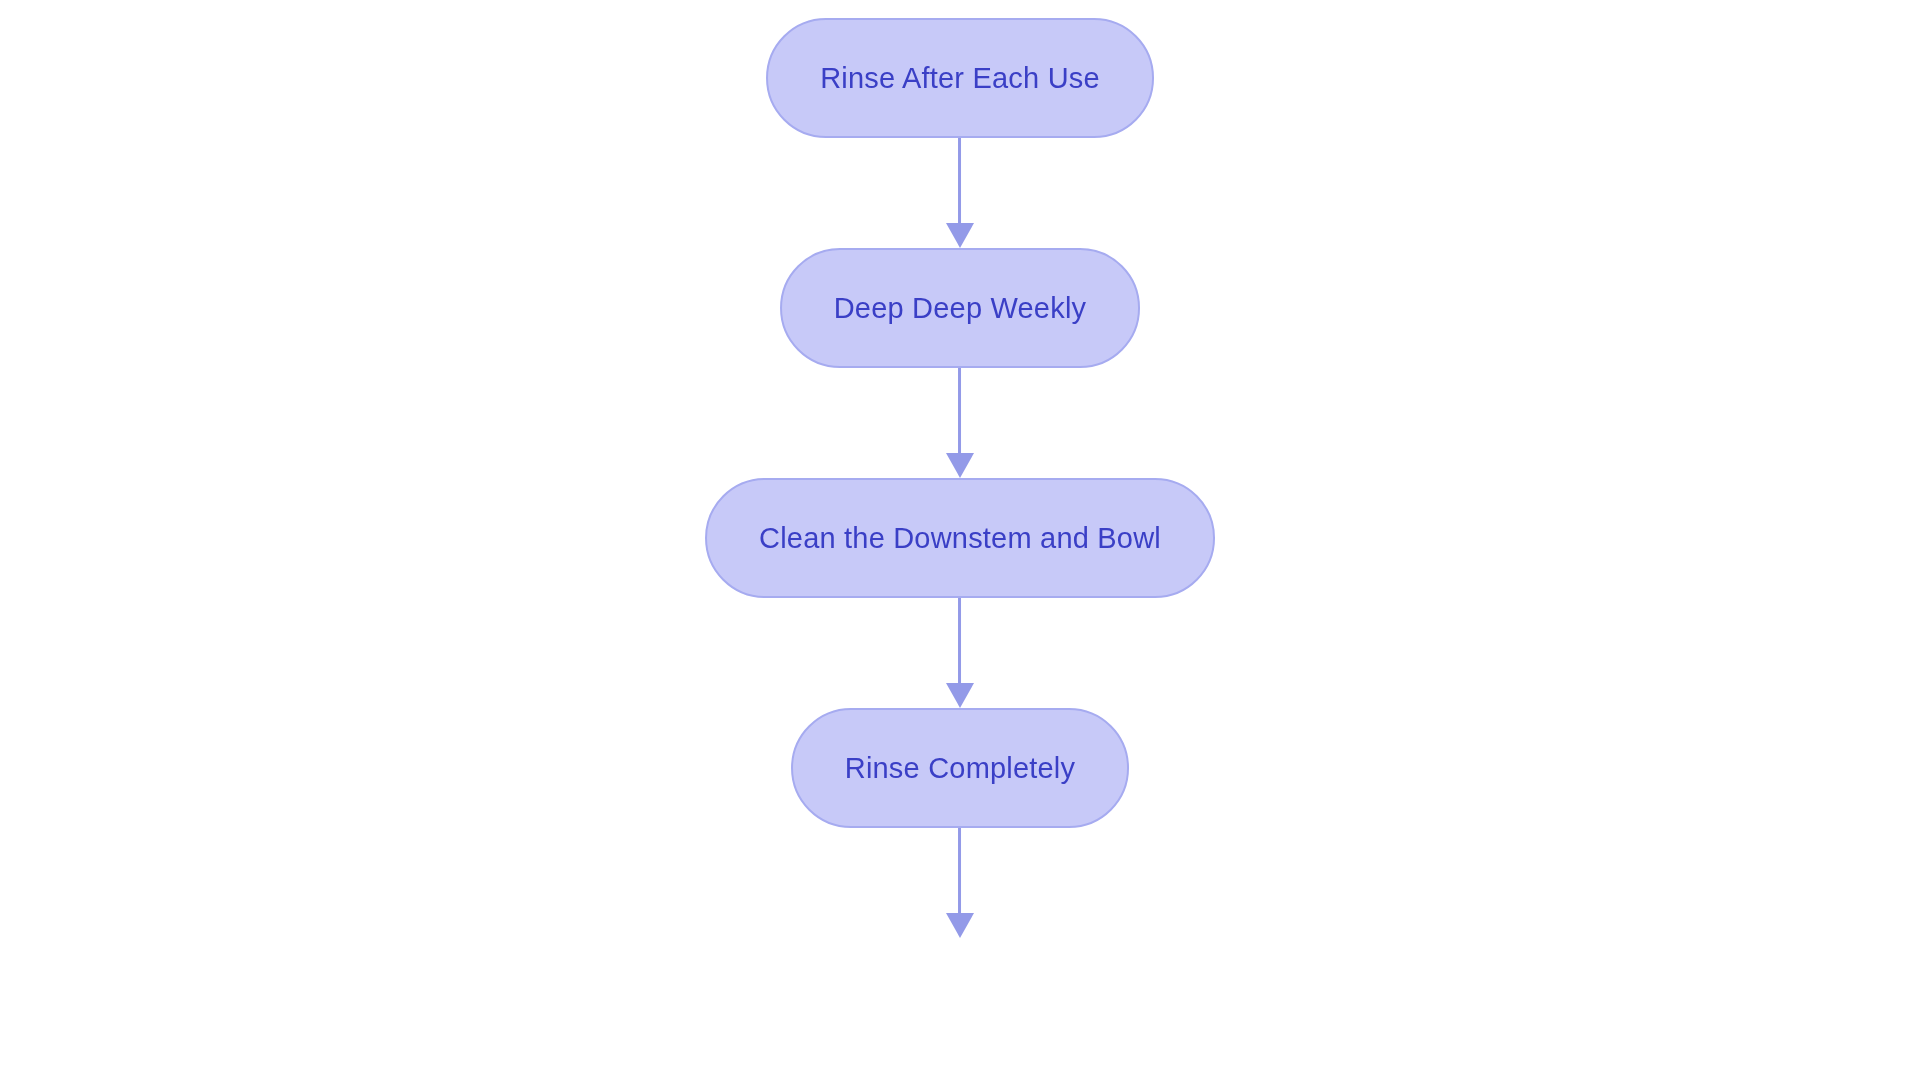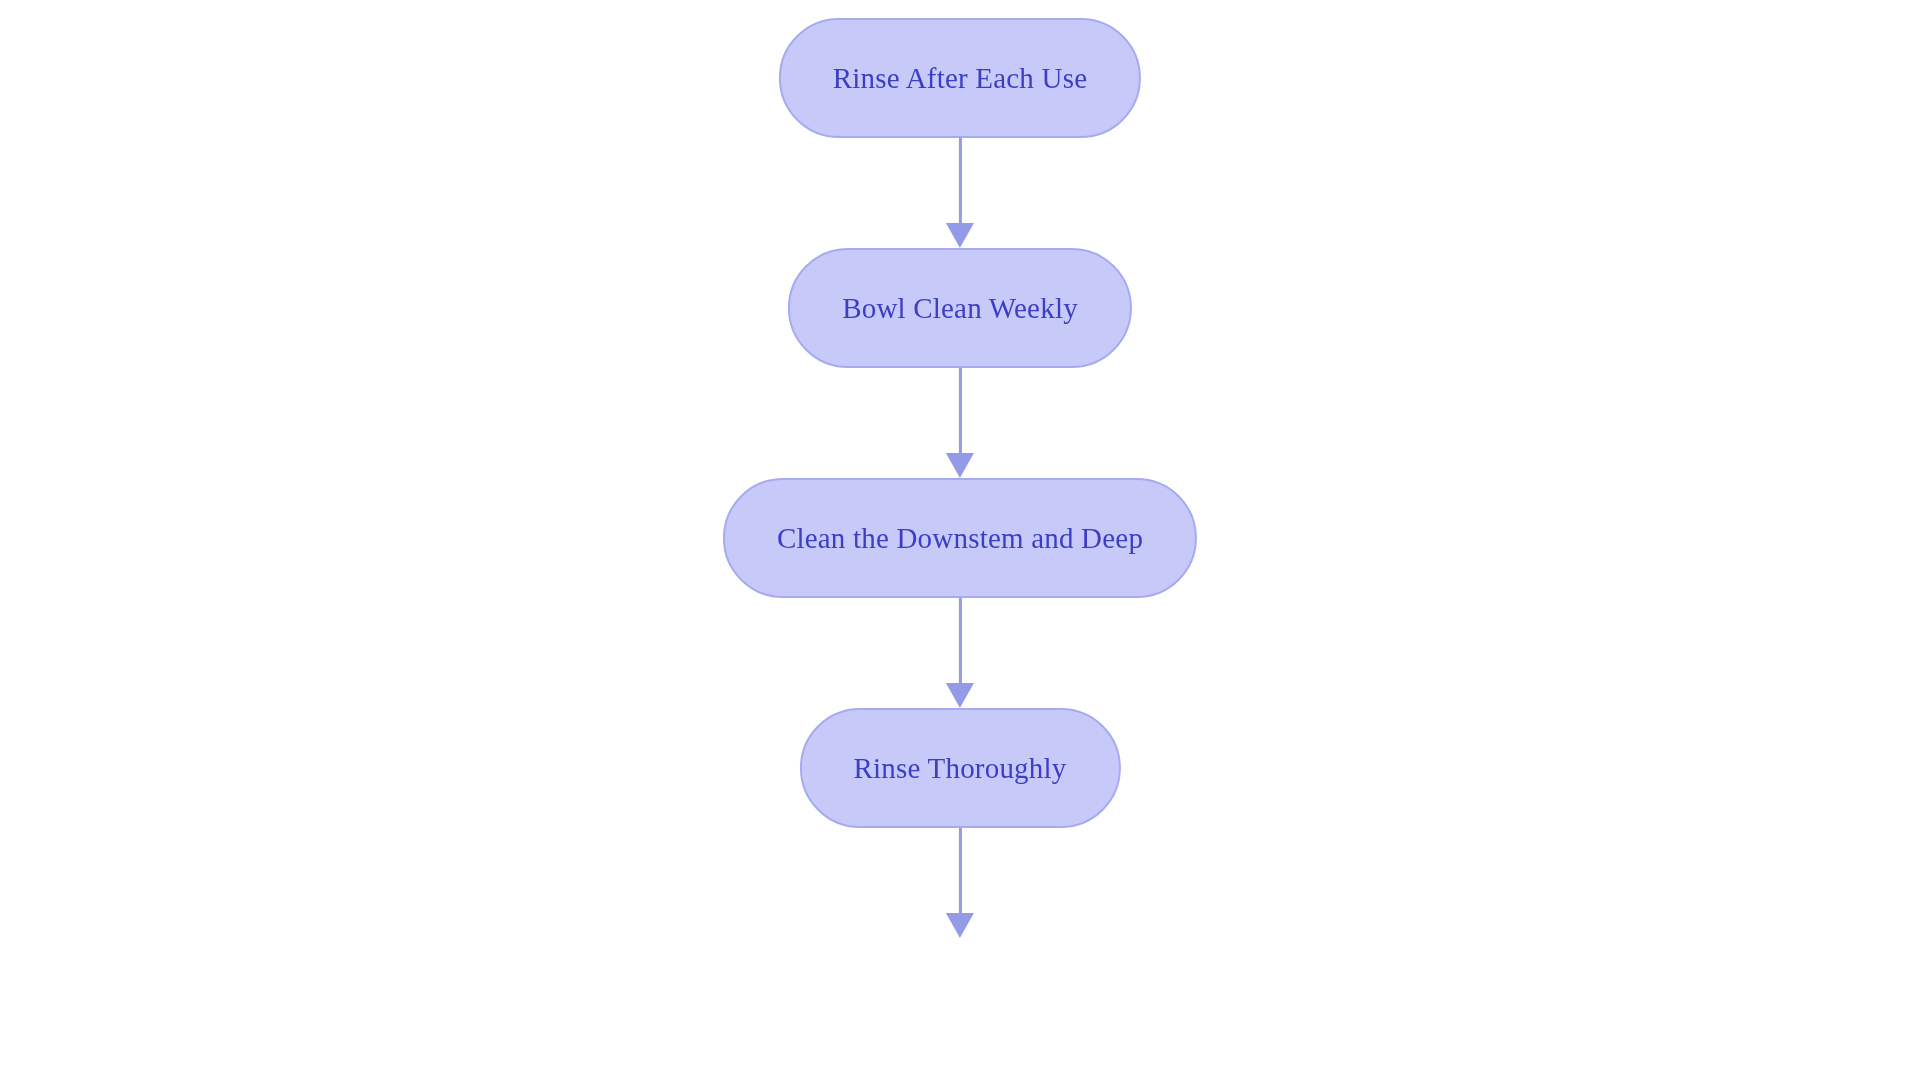--- a/index.html
+++ b/index.html
@@ -15,21 +15,20 @@
     height: 1083px;
     background: var(--background);
     font-family: "Liberation Sans", "DejaVu Sans", sans-serif;
     overflow: hidden;
   }
   .canvas {
     position: relative;
     width: 1920px;
     height: 760px;
     background: var(--background);
-    font-family: Liberation Serif, serif;
   }
   .flow-column {
     position: absolute;
     top: 18px;
     left: 50%;
     transform: translateX(-50%);
     display: flex;
     flex-direction: column;
     align-items: center;
   }
@@ -83,39 +82,39 @@
     <div class="node">
       <span>Rinse After Each Use</span>
     </div>
 
     <div class="edge">
       <div class="edge-line"></div>
       <div class="edge-head"></div>
     </div>
 
     <div class="node">
-      <span>Bowl Clean Weekly</span>
+      <span>Deep Deep Weekly</span>
     </div>
 
     <div class="edge">
       <div class="edge-line"></div>
       <div class="edge-head"></div>
     </div>
 
     <div class="node">
-      <span>Clean the Downstem and Deep</span>
+      <span>Clean the Downstem and Bowl</span>
     </div>
 
     <div class="edge">
       <div class="edge-line"></div>
       <div class="edge-head"></div>
     </div>
 
     <div class="node">
-      <span>Rinse Thoroughly</span>
+      <span>Rinse Completely</span>
     </div>
 
     <div class="edge">
       <div class="edge-line"></div>
       <div class="edge-head"></div>
     </div>
 
 
   </div>
 </div>

